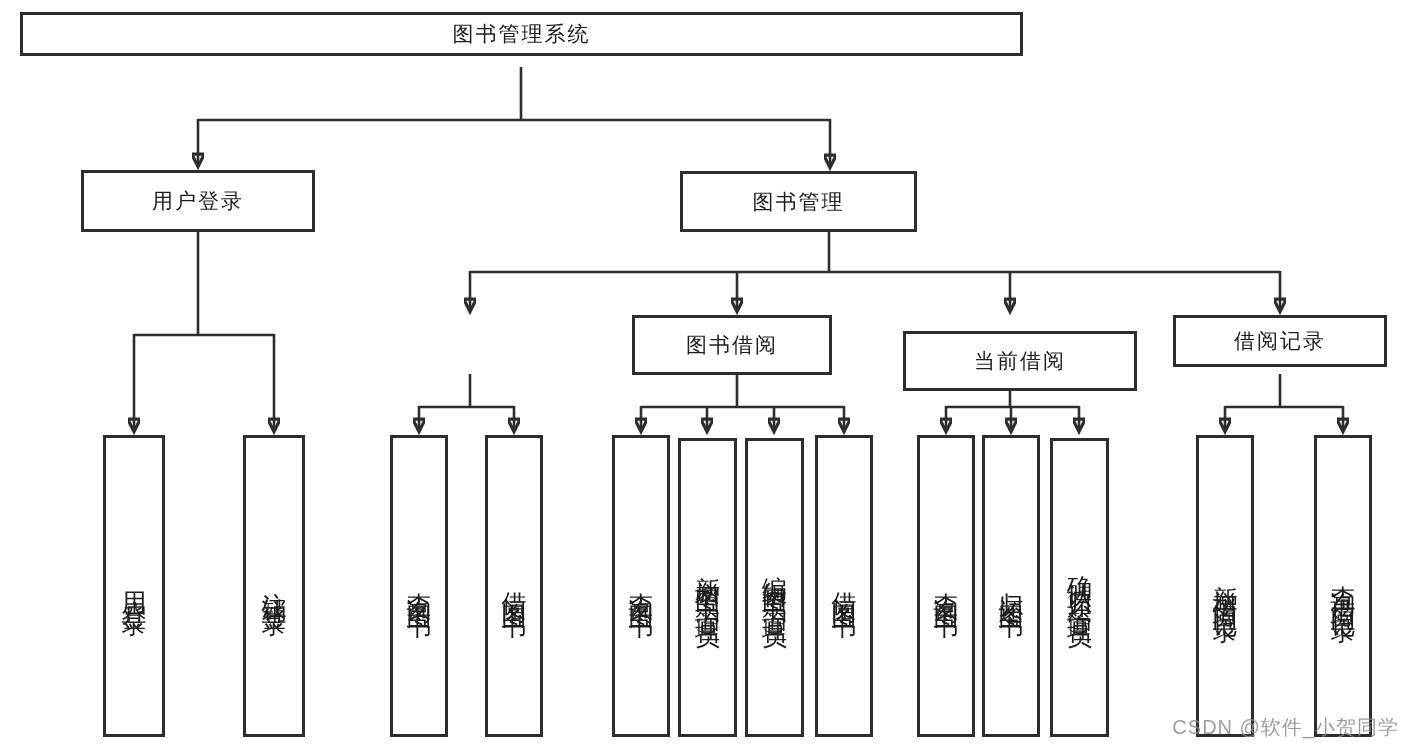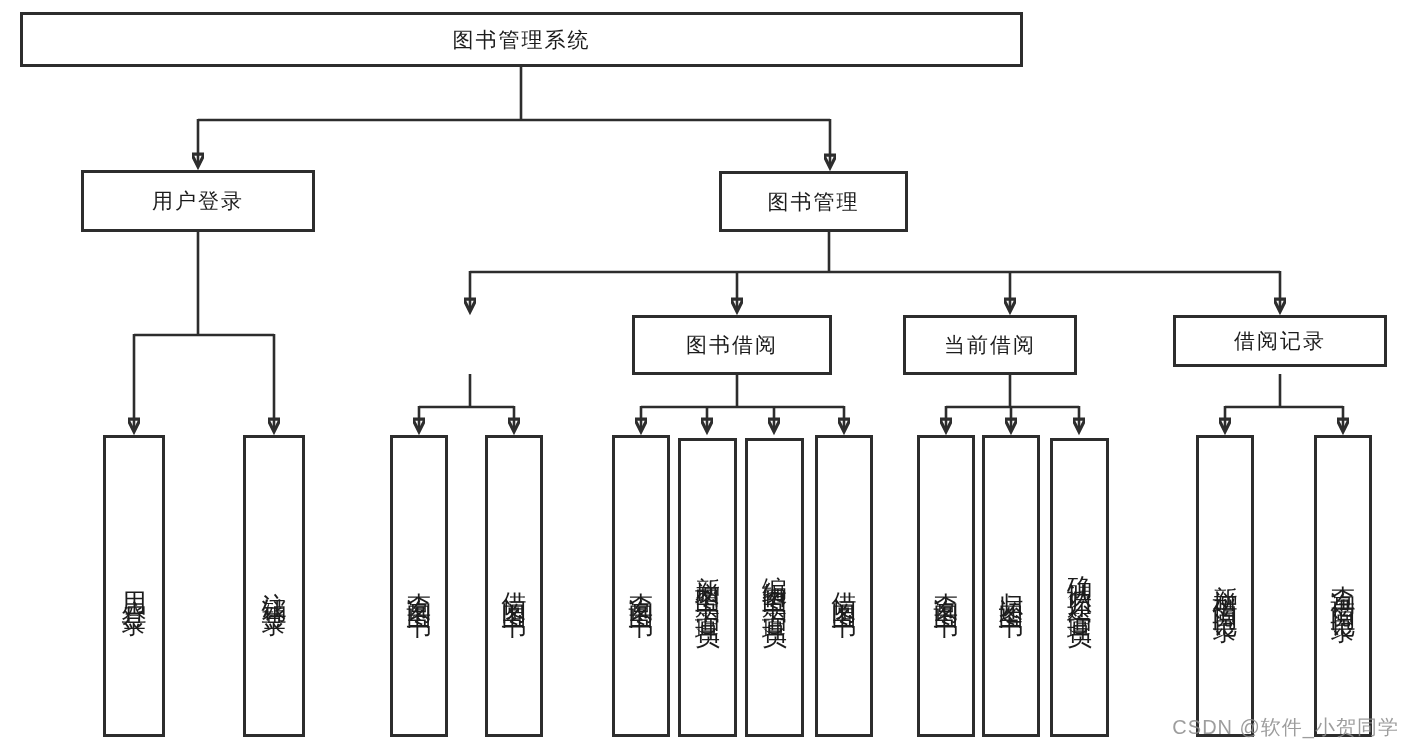--- a/index.html
+++ b/index.html
@@ -91,35 +91,35 @@
     <path d="M1010 374 V407 M946 407 H1079"></path>
     <line x1="946" y1="406" x2="946" y2="431" marker-end="url(#arrow)"></line>
     <line x1="1011" y1="406" x2="1011" y2="431" marker-end="url(#arrow)"></line>
     <line x1="1079" y1="406" x2="1079" y2="431" marker-end="url(#arrow)"></line>
 
     <path d="M1280 374 V407 M1225 407 H1343"></path>
     <line x1="1225" y1="406" x2="1225" y2="431" marker-end="url(#arrow)"></line>
     <line x1="1343" y1="406" x2="1343" y2="431" marker-end="url(#arrow)"></line>
   </svg>
 
-  <div class="node" style="left:20px;top:12px;width:1003px;height:55px">
+  <div class="node" style="left:20px;top:12px;width:1003px;height:44px">
     <span class="hlabel">图书管理系统</span>
   </div>
 
   <div class="node" style="left:81px;top:170px;width:234px;height:62px">
     <span class="hlabel">用户登录</span>
   </div>
-  <div class="node" style="left:719px;top:171px;width:189px;height:61px">
+  <div class="node" style="left:680px;top:171px;width:237px;height:61px">
     <span class="hlabel">图书管理</span>
   </div>
 
   <div class="node" style="left:632px;top:315px;width:200px;height:60px">
     <span class="hlabel">图书借阅</span>
   </div>
-  <div class="node" style="left:903px;top:315px;width:174px;height:60px">
+  <div class="node" style="left:903px;top:331px;width:234px;height:60px">
     <span class="hlabel">当前借阅</span>
   </div>
   <div class="node" style="left:1173px;top:315px;width:214px;height:52px">
     <span class="hlabel">借阅记录</span>
   </div>
 
   <div class="node" style="left:103px;top:435px;width:62px;height:302px">
     <span class="vlabel">用户登录</span>
   </div>
   <div class="node" style="left:243px;top:435px;width:62px;height:302px">

